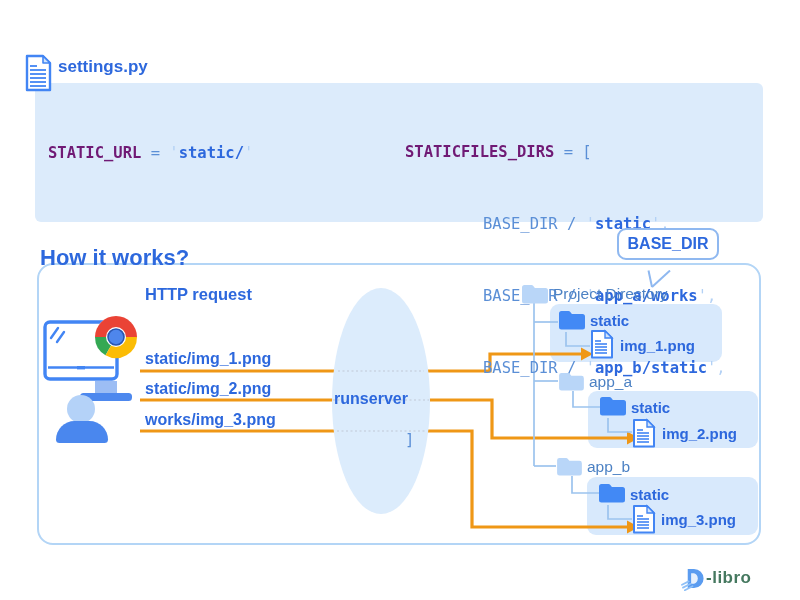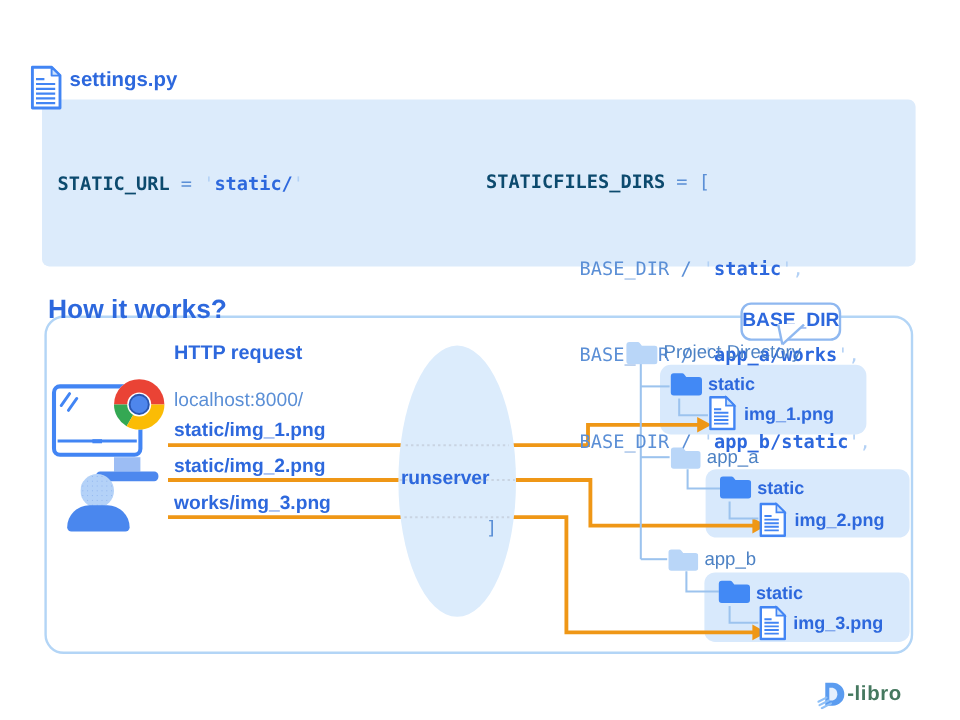--- a/index.html
+++ b/index.html
@@ -7,42 +7,42 @@
     position:relative;width:800px;height:600px;overflow:hidden;
     background:#ffffff;
     font-family:"Liberation Sans",sans-serif;
   }
   .abs{position:absolute;}
   
   .settings-name{left:58px;top:57px;font-size:17px;font-weight:bold;color:#2d68dd;}
   
   .code-block{left:35px;top:83px;width:728px;height:139px;background:#dcebfb;border-radius:6px;}
   .code{font-family:"DejaVu Sans Mono",monospace;font-size:15.5px;white-space:pre;line-height:24px;}
-  .code .kw{color:#0c4a6e;font-weight:bold;}
+  .code .kw{color:#701a75;font-weight:bold;}
   .code .op{color:#5b8fd6;}
   .code .qt{color:#b3d1f5;}
   .code .val{color:#2d68dd;font-weight:bold;}
   .code-left{left:48px;top:141px;}
   .code-right{left:405px;top:92px;}
   .code-right .indent{padding-left:78px;}
   
   .how-title{left:40px;top:245px;font-size:22px;font-weight:bold;color:#2d68dd;}
   
   .panel{left:37px;top:263px;width:724px;height:282px;border:2px solid #b3d5f6;border-radius:16px;box-sizing:border-box;}
   
   .blue-bold{color:#2d68dd;font-weight:bold;font-size:16px;}
   .blue-mid{color:#5b8fd6;font-size:16px;}
   
   .hbox{background:#d8e9fc;border-radius:9px;}
   .tree-label{color:#4d82c4;font-size:15.5px;}
   .tree-bold{color:#2d68dd;font-weight:bold;font-size:15px;}
   
   .runserver{left:332px;top:390px;width:78px;text-align:center;font-size:16px;font-weight:bold;color:#2d68dd;z-index:3;}
   
-  .bubble{left:617px;top:252px;width:84px;height:32px;background:#fff;border:2px solid #8fb8f0;
+  .bubble{left:617px;top:228px;width:102px;height:32px;background:#fff;border:2px solid #8fb8f0;
           border-radius:9px;box-sizing:border-box;display:flex;align-items:center;justify-content:center;
           font-size:16px;font-weight:bold;color:#2d68dd;z-index:4;}
   .bubble-tail{left:644px;top:270px;z-index:5;}
   
   .head{left:67px;top:395px;width:28px;height:28px;border-radius:50%;
         background-color:#b4d2f8;
         background-image:radial-gradient(#8fb4ee 22%,transparent 24%);
         background-size:4px 4px;}
   .body{left:56px;top:421px;width:52px;height:22px;background:#4a87ee;border-radius:26px 26px 5px 5px;}
   
@@ -139,21 +139,20 @@
       <path d="M21,21 L0,21 A21,21 0 0 0 10.5,39.2 Z" fill="#34a853"></path>
       <path d="M21,21 L10.5,39.2 A21,21 0 0 0 42,21 Z" fill="#fbbc05"></path>
       <circle cx="21" cy="21" r="10" fill="#ffffff"></circle>
       <circle cx="21" cy="21" r="8" fill="#4e86ec" stroke="#2a56b0" stroke-width="1.6"></circle>
     </g>
   </svg>
   <div class="abs z3 head"></div>
   <div class="abs z3 body"></div>
 
   <div class="abs z3 blue-bold" style="left:145px;top:285px;font-size:16.5px">HTTP request</div>
-  <div class="abs z3 blue-mid" style="left:145px;top:325px">localhost:8000/</div>
   <div class="abs z3 blue-bold" style="left:145px;top:350px">static/img_1.png</div>
   <div class="abs z3 blue-bold" style="left:145px;top:380px">static/img_2.png</div>
   <div class="abs z3 blue-bold" style="left:145px;top:411px">works/img_3.png</div>
 
   <div class="abs runserver">runserver</div>
 
   <div class="abs bubble">
     <span>BASE_DIR</span>
   </div>
   <svg class="abs bubble-tail" width="32" height="20" viewBox="0 0 32 20">

